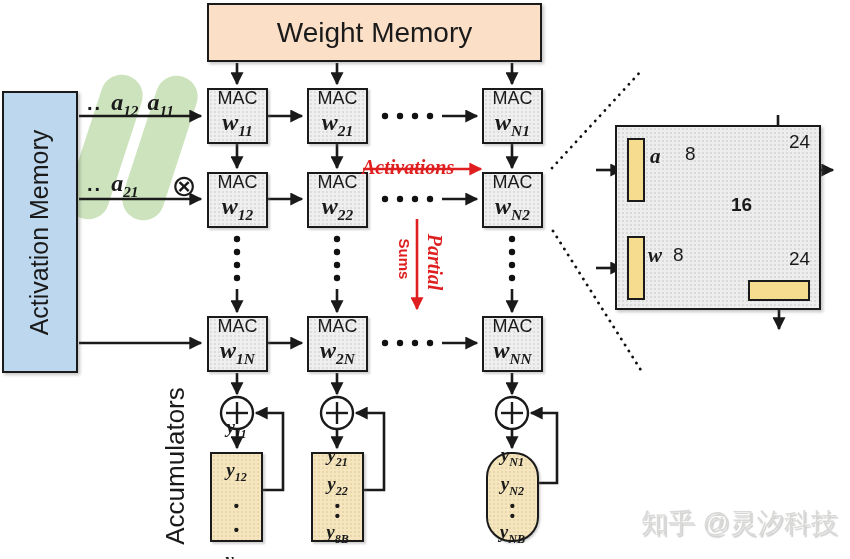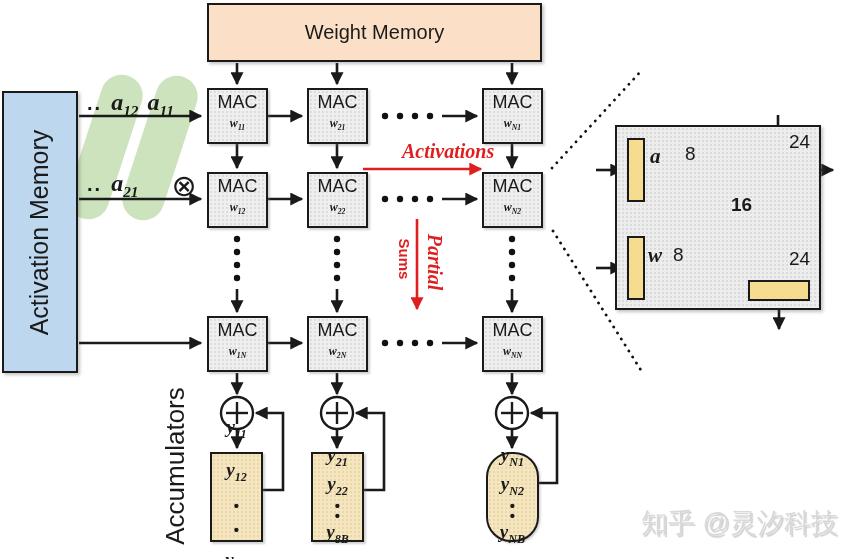--- a/index.html
+++ b/index.html
@@ -5,41 +5,41 @@
   html,body{margin:0;padding:0;background:#fff;}
   .stage{
     position:relative;width:850px;height:559px;background:#fff;overflow:hidden;
     font-family:"Liberation Sans",sans-serif;color:#1a1a1a;
   }
   .stage svg.wires{position:absolute;left:0;top:0;z-index:1;}
   .abs{position:absolute;z-index:2;}
   .box{position:absolute;z-index:2;border:2.5px solid #1a1a1a;box-sizing:border-box;
        display:flex;align-items:center;justify-content:center;}
   .shadow{box-shadow:2px 2px 3px rgba(90,90,90,.35);}
-  .weight-box{left:207px;top:3px;width:335px;height:59px;background:#fbdfc7;font-size:20px;}
+  .weight-box{left:207px;top:3px;width:335px;height:59px;background:#fbdfc7;font-size:28px;}
   .act-box{left:2px;top:91px;width:76px;height:282px;background:#bdd7ee;}
   .vtext{transform:rotate(-90deg);white-space:nowrap;font-size:25px;}
   .mac-cell{position:absolute;z-index:2;width:61px;height:56px;border:2px solid #1a1a1a;box-sizing:border-box;
     background-color:#efefef;
     background-image:radial-gradient(circle,#dcdcdc .8px,transparent .9px);background-size:4px 4px;
     display:flex;flex-direction:column;align-items:center;justify-content:center;
     box-shadow:1.5px 1.5px 2px rgba(120,120,120,.35);}
   .mac-word{font-size:18px;line-height:20px;}
   .math{font-family:"Liberation Serif",serif;font-style:italic;font-weight:700;}
   .math i{font-style:italic;}
   .math sub{font-size:.64em;}
-  .mac-cell .math{font-size:12px;line-height:22px;}
+  .mac-cell .math{font-size:24px;line-height:28px;}
   .ain{position:absolute;z-index:3;display:flex;align-items:baseline;gap:9px;white-space:nowrap;}
   .ain .pref{font-weight:700;font-size:20px;letter-spacing:2px;}
   .ain .math{font-size:24px;}
   .otimes{position:absolute;z-index:3;font-family:"DejaVu Sans",sans-serif;font-size:30px;line-height:30px;
     transform:translate(-50%,-50%);}
   .red{color:#df1f1f;}
-  .activations-label{left:362px;top:140px;font-family:"Liberation Serif",serif;
-    font-style:italic;font-weight:700;font-size:20px;white-space:nowrap;margin-left:40px;}
+  .activations-label{left:362px;top:156px;font-family:"Liberation Serif",serif;
+    font-style:italic;font-weight:700;font-size:20px;white-space:nowrap;}
   .rot90{position:absolute;transform:translate(-50%,-50%) rotate(90deg);white-space:nowrap;}
   .partial-label{left:434px;top:262px;font-family:"Liberation Serif",serif;font-style:italic;font-weight:700;font-size:20px;}
   .sums-label{left:404px;top:259px;font-weight:700;font-size:15px;}
   .accum-label{position:absolute;left:175px;top:466px;transform:translate(-50%,-50%) rotate(-90deg);
     font-size:26px;white-space:nowrap;}
   .bank{position:absolute;z-index:2;width:53px;height:90px;border:2px solid #1a1a1a;box-sizing:border-box;
     background-color:#f5e6c0;background-image:radial-gradient(circle,#e8d6a6 .7px,transparent .8px);background-size:4px 4px;
     display:flex;flex-direction:column;align-items:center;justify-content:center;
     box-shadow:1.5px 1.5px 2px rgba(120,120,120,.35);}
   .bank .math{font-size:19px;line-height:21px;}

